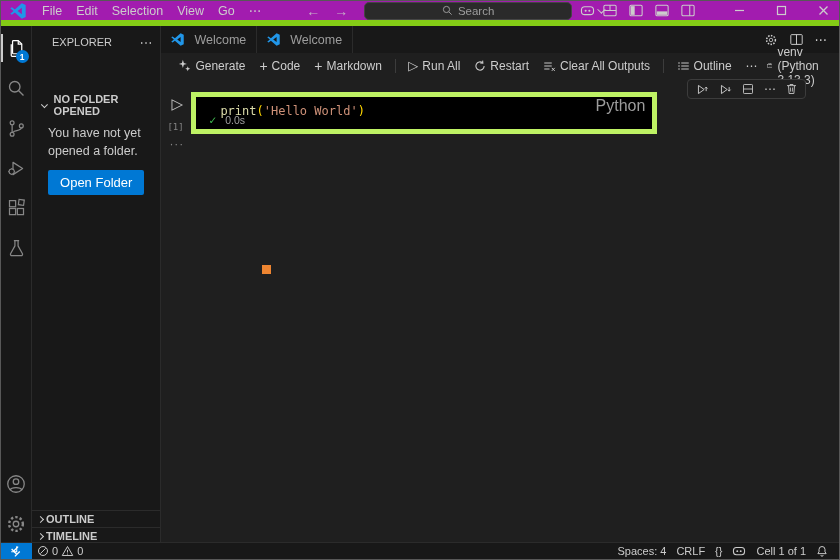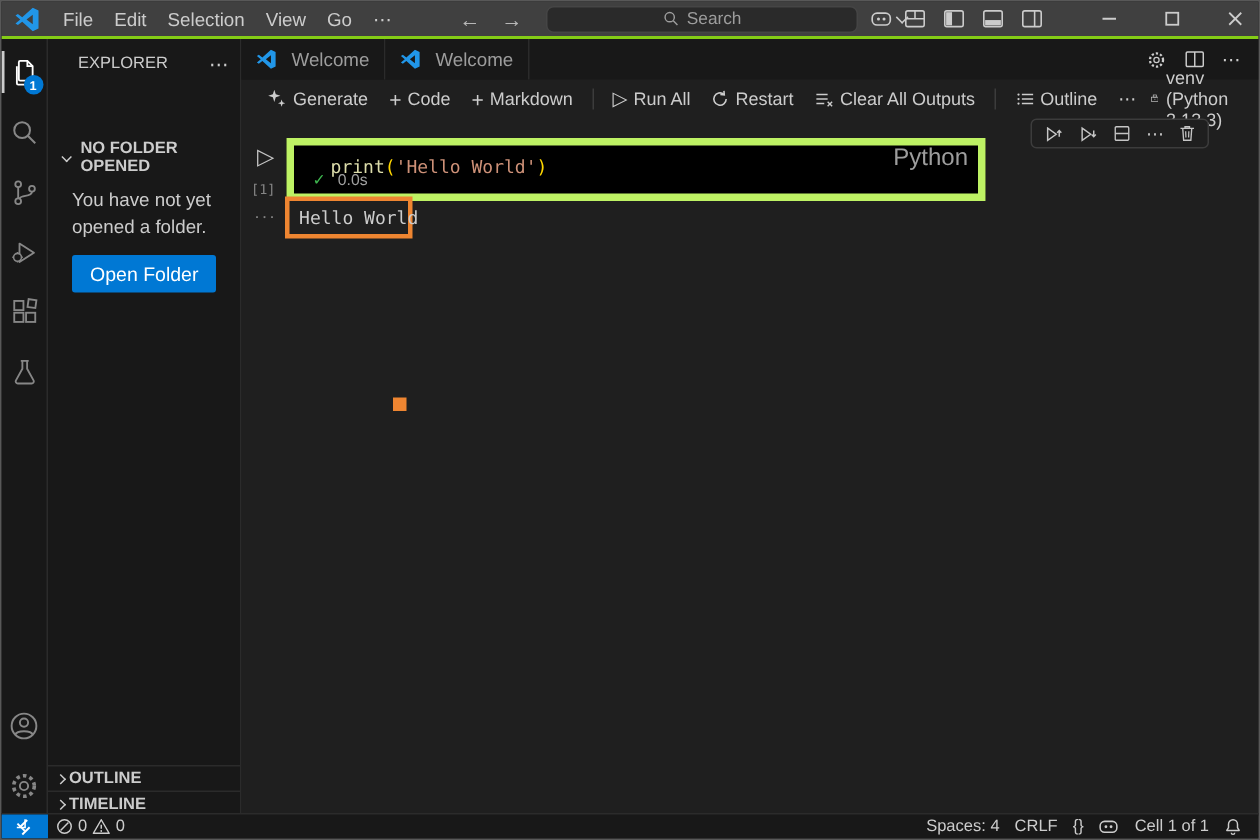--- a/index.html
+++ b/index.html
@@ -2,22 +2,22 @@
 <html style="--accent: #0078d4; --link: #4daafc; --annotation: #ee8531; --function: #dcdcaa; --string: #ce9178; --success: #3fb950;"><head>
 <meta charset="utf-8">
 <style>
   * { box-sizing: border-box; margin: 0; padding: 0; }
   body { background:#000; font-family:"Liberation Sans", sans-serif; }
   .app{ position:relative; width:840px; height:560px; background:#1f1f1f; color:#cccccc;
         overflow:hidden; border:1px solid #585858; font-size:12.5px; }
   svg{ display:block; }
 
   
-  .titlebar{ position:absolute; left:0; top:0; width:100%; height:25px; background:#404040;
-             border-bottom:2px solid #84cc16; display:flex; align-items:center; }
+  .titlebar{ position:absolute; left:0; top:0; width:100%; height:25px; background:#a21caf;
+             border-bottom:6px solid #84cc16; display:flex; align-items:center; }
   .logo{ margin:0 9px 0 9px; }
   .menu-item{ padding:0 7px; height:21px; display:flex; align-items:center; border-radius:4px; color:#cccccc; cursor:default; }
   .nav-arrows{ display:flex; gap:14px; margin-left:38px; color:#cccccc; font-size:14px; }
   .nav-arrows span{ opacity:.85; }
   .searchbox{ margin-left:16px; width:320px; height:18px; background:#2a2a2a; border:1px solid #454545;
               border-radius:5px; display:flex; align-items:center; justify-content:center; gap:5px;
               color:#9d9d9d; font-size:11.5px; }
   .copilot-wrap{ display:flex; align-items:center; gap:2px; margin-left:8px; }
   .chev-down{ width:6px; height:6px; border-right:1px solid #cccccc; border-bottom:1px solid #cccccc;
               transform:rotate(45deg) translateY(-2px); }
@@ -375,23 +375,20 @@
             </svg>
           <span style="font-size:12px;">⋯</span>
           <svg width="11" height="12" viewBox="0 0 14 16">
               <path d="M1 3.5 h12 M5 3.5 V2 h4 v1.5 M3 3.5 L3.8 14 h6.4 L11 3.5" fill="none" stroke="#c5c5c5" stroke-width="1.2"></path>
               <line x1="5.6" y1="6" x2="5.8" y2="11.5" stroke="#c5c5c5" stroke-width="1.1"></line>
               <line x1="8.4" y1="6" x2="8.2" y2="11.5" stroke="#c5c5c5" stroke-width="1.1"></line>
             </svg>
         </div>
 
         <div class="out-gutter">···</div>
-        <div class="output-box">
-          <span class="output-text">Hello World</span>
-        </div>
 
         <div class="annot-square"></div>
       </div>
     </div>
   </div>
 
   <div class="statusbar">
     <div class="remote">
       <svg width="13" height="13" viewBox="0 0 16 16">
           <path d="M5 2 L11 8 L5 14" fill="none" stroke="#fff" stroke-width="1.6" transform="rotate(45 8 8) translate(-2 0) scale(0.8) translate(2 2)"></path>

